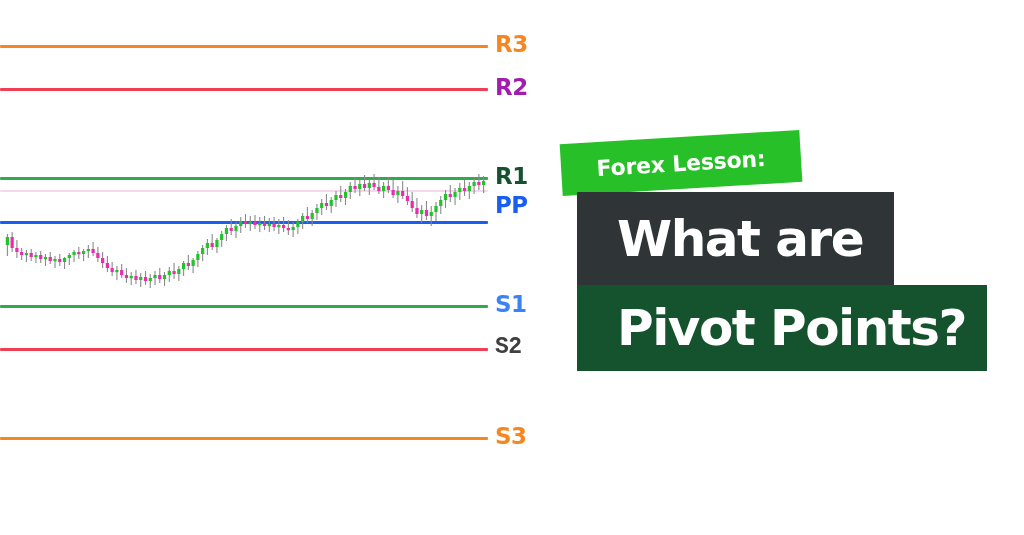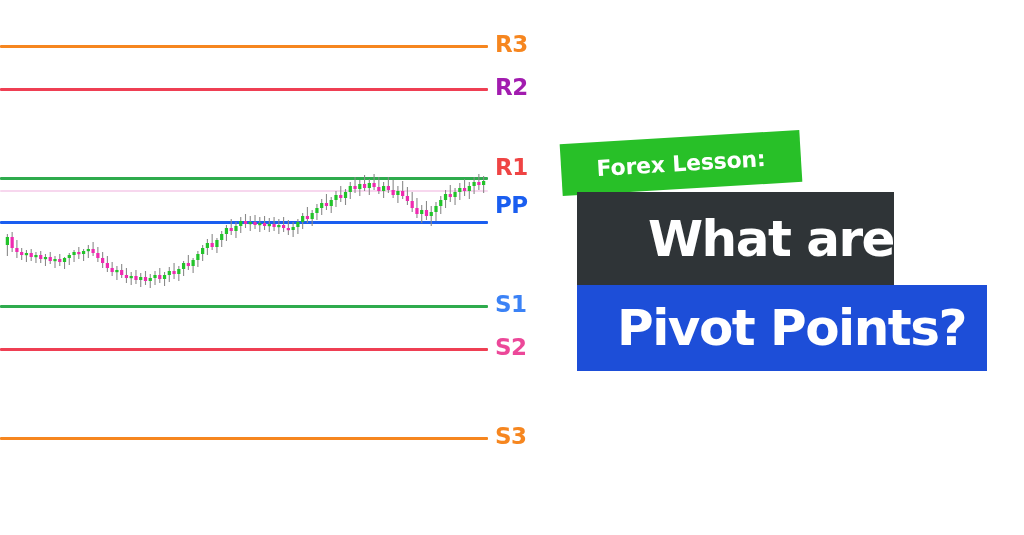--- a/index.html
+++ b/index.html
@@ -327,34 +327,34 @@
       <line x1="474.0940594059406" x2="474.0940594059406" y1="177" y2="194" stroke="#8a8a8a" stroke-width="1.1"></line>
       <rect x="472.4748514851485" y="182" width="3.2384158415841586" height="4" fill="#22c32a"></rect>
       <line x1="478.85643564356434" x2="478.85643564356434" y1="174" y2="190" stroke="#8a8a8a" stroke-width="1.1"></line>
       <rect x="477.2372277227723" y="182" width="3.2384158415841586" height="3" fill="#ef2ab0"></rect>
       <line x1="483.6188118811881" x2="483.6188118811881" y1="176" y2="193" stroke="#8a8a8a" stroke-width="1.1"></line>
       <rect x="481.99960396039603" y="181" width="3.2384158415841586" height="4" fill="#22c32a"></rect>
     </svg>
   <div id="pivot-labels">
       <div class="pivot-label" style="top: 33px; color: rgb(246, 134, 31);">R3</div>
       <div class="pivot-label" style="top: 76px; color: #a21caf;">R2</div>
-      <div class="pivot-label" style="top: 156px; color: #ef4444;">R1</div>
+      <div class="pivot-label" style="top: 165px; color: #14532d;">R1</div>
       <div class="pivot-label" style="top: 194px; color: rgb(26, 94, 240);">PP</div>
       <div class="pivot-label" style="top: 293px; color: #3b82f6;">S1</div>
-      <div class="pivot-label" style="top: 336px; color: #ec4899;">S2</div>
+      <div class="pivot-label" style="top: 336px; color: #404040; font-family: Liberation Mono, monospace;">S2</div>
       <div class="pivot-label" style="top: 425px; color: rgb(246, 134, 31);">S3</div>
     </div>
 
 </div>
 
 <div id="hero">
   <div id="eyebrow-banner" style="background: rgb(40, 192, 40);">
     <span id="eyebrow-label">Forex Lesson:</span>
   </div>
 
-  <div id="title-block-1" class="title-block" style="background: rgb(47, 52, 55); justify-content: flex-end;">
+  <div id="title-block-1" class="title-block" style="background: rgb(47, 52, 55);">
     <span id="title-line-1" class="title-line">What are</span>
   </div>
 
-  <div id="title-block-2" class="title-block" style="background: #1d4ed8;">
+  <div id="title-block-2" class="title-block" style="background: #14532d;">
     <span id="title-line-2" class="title-line">Pivot Points?</span>
   </div>
 </div>
 
 </body></html>

